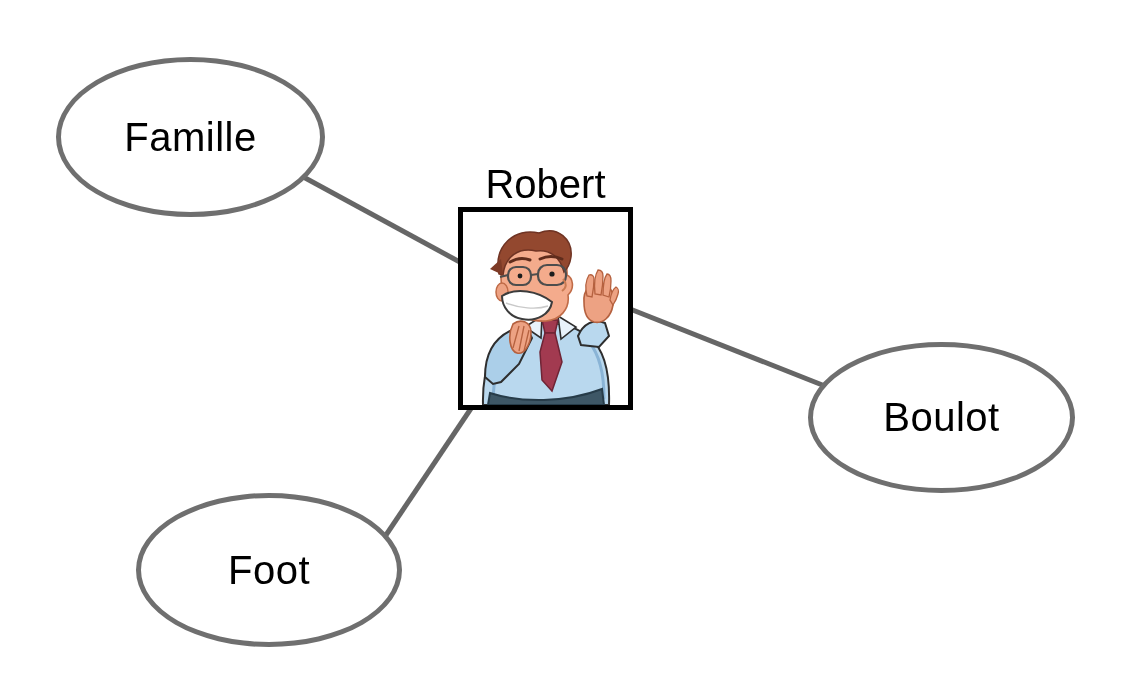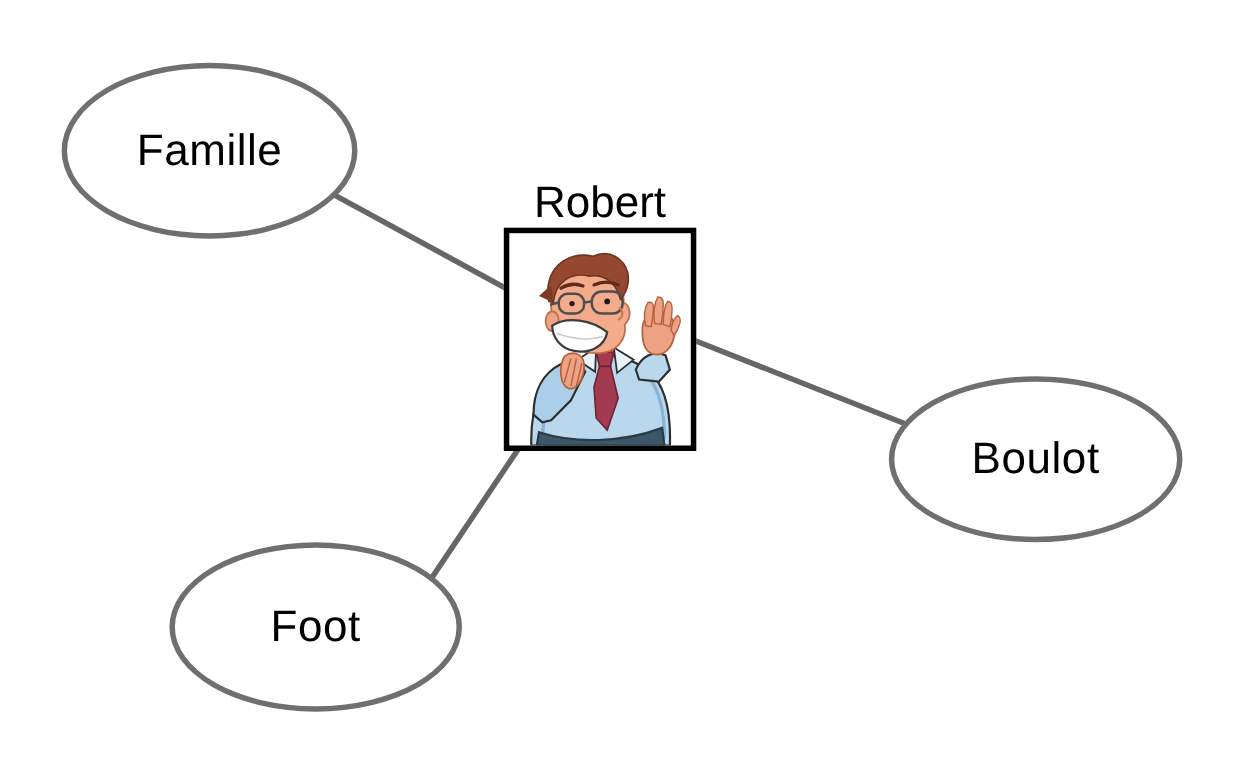--- a/index.html
+++ b/index.html
@@ -29,21 +29,21 @@
     justify-content: center;
   }
   .node-label {
     font-size: 40px;
     color: #000000;
     letter-spacing: 0.5px;
     white-space: nowrap;
   }
   #node-famille { left: 56px;  top: 57px;  width: 269px; height: 160px; }
   #node-boulot  { left: 808px; top: 342px; width: 267px; height: 151px; }
-  #node-foot    { left: 154px; top: 493px; width: 266px; height: 154px; }
+  #node-foot    { left: 136px; top: 493px; width: 266px; height: 154px; }
   .center-title {
     position: absolute;
     left: 458px; top: 138px;
     width: 175px;
     text-align: center;
     font-size: 40px;
     color: #000000;
     z-index: 2;
     white-space: nowrap;
     margin-top: 24px;

